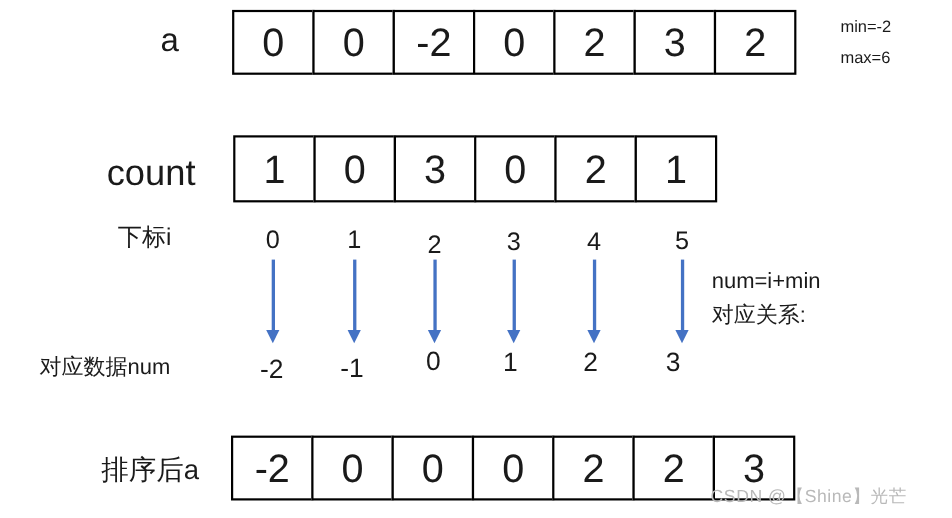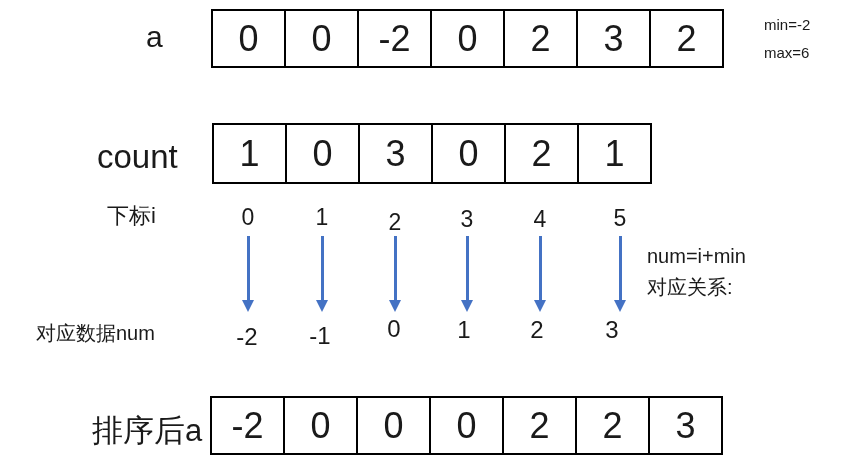--- a/index.html
+++ b/index.html
@@ -34,21 +34,21 @@
   .cell + .cell { margin-left: -2px; }
   .cells.count-row .cell { height: 61px; }
   .cells.sorted-row .cell { height: 59px; }
 
   
   .lbl { position: absolute; color: #1a1a1a; white-space: nowrap; }
   .lbl-a      { left: 146px; top: 20px;  font-size: 30px; }
   .lbl-count  { left: 97px;  top: 138px; font-size: 33px; }
   .lbl-index  { left: 91px;  top: 201px; font-size: 22px; margin-left: 16px; }
   .lbl-num    { left: 36px;  top: 320px; font-size: 20px; }
-  .lbl-sorted { left: 92px;  top: 410px; font-size: 31px; }
+  .lbl-sorted { left: 92px;  top: 410px; font-size: 25px; }
 
   .minmax {
     position: absolute; left: 764px; top: 11px;
     font-size: 15px; line-height: 28px; white-space: nowrap;
   }
   .mapping {
     position: absolute; left: 647px; top: 241px;
     font-size: 20px; line-height: 31px; white-space: nowrap;
   }
 
@@ -170,14 +170,15 @@
   <div class="cells sorted-row" style="left:210px; top:396px;">
     <div class="cell">-2</div>
     <div class="cell">0</div>
     <div class="cell">0</div>
     <div class="cell">0</div>
     <div class="cell">2</div>
     <div class="cell">2</div>
     <div class="cell">3</div>
   </div>
 
+  <div class="watermark">CSDN @【Shine】光芒</div>
 
 </div>
 
 </body></html>

